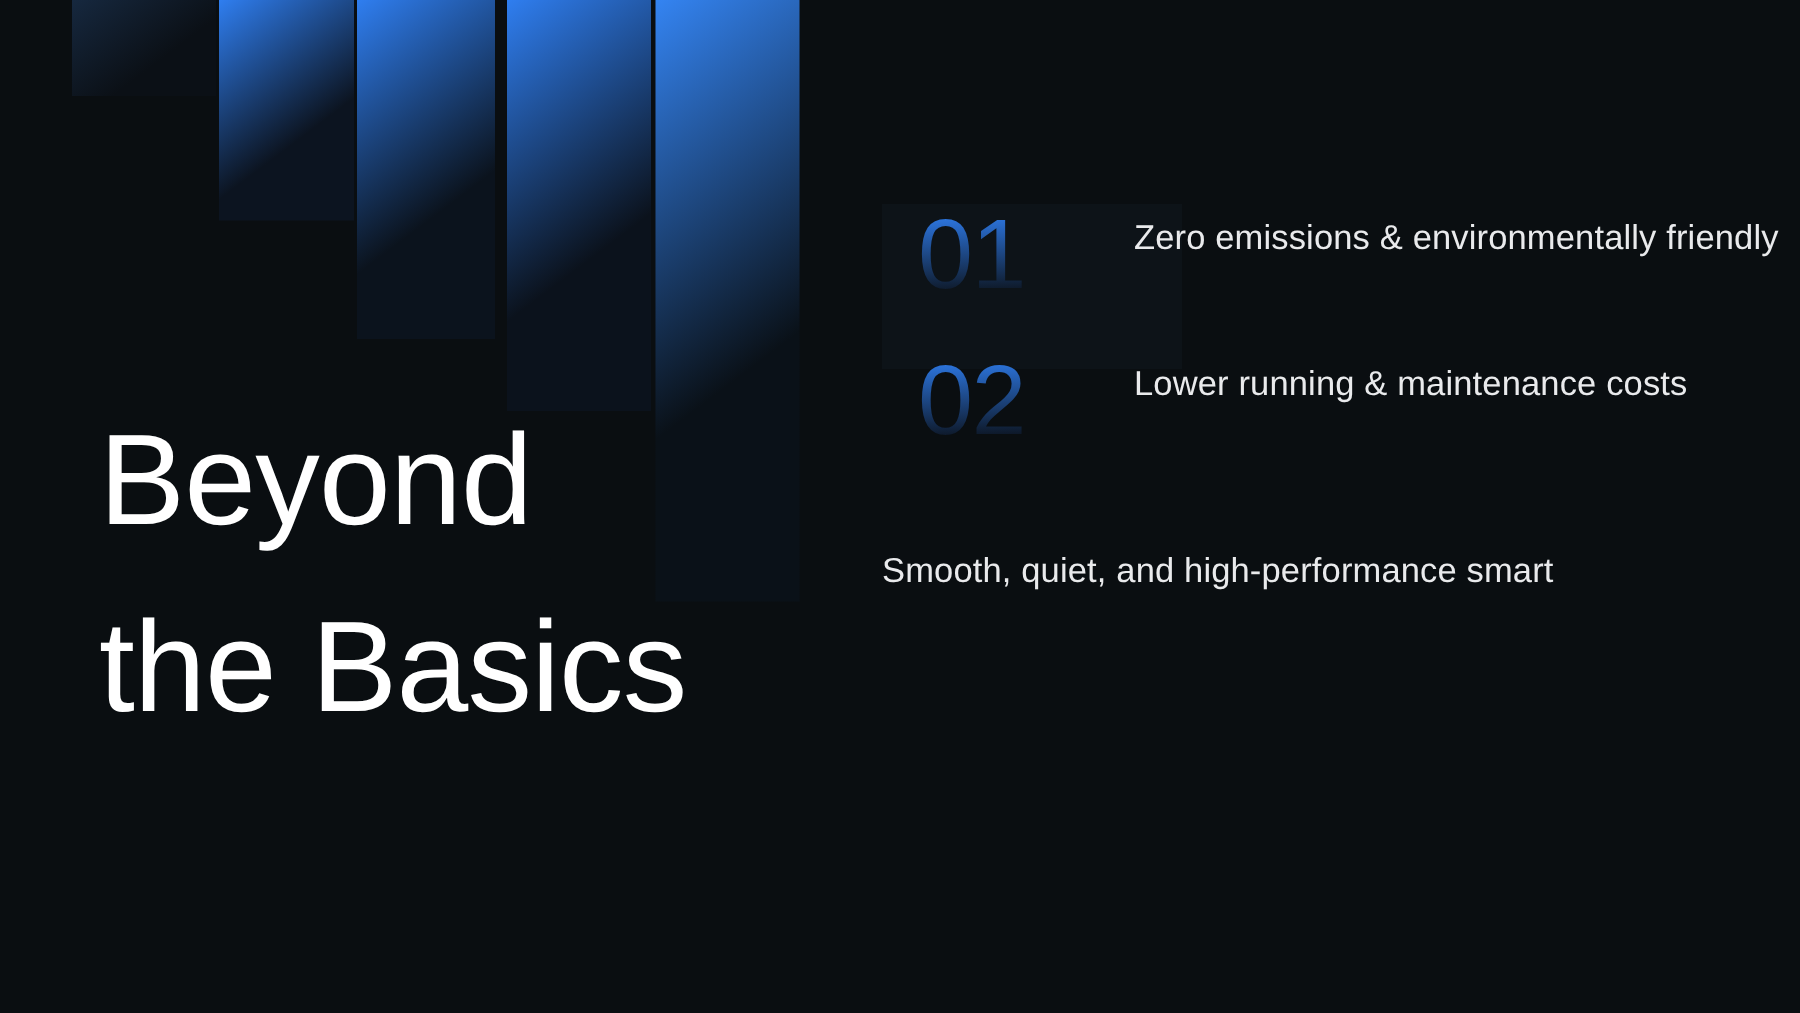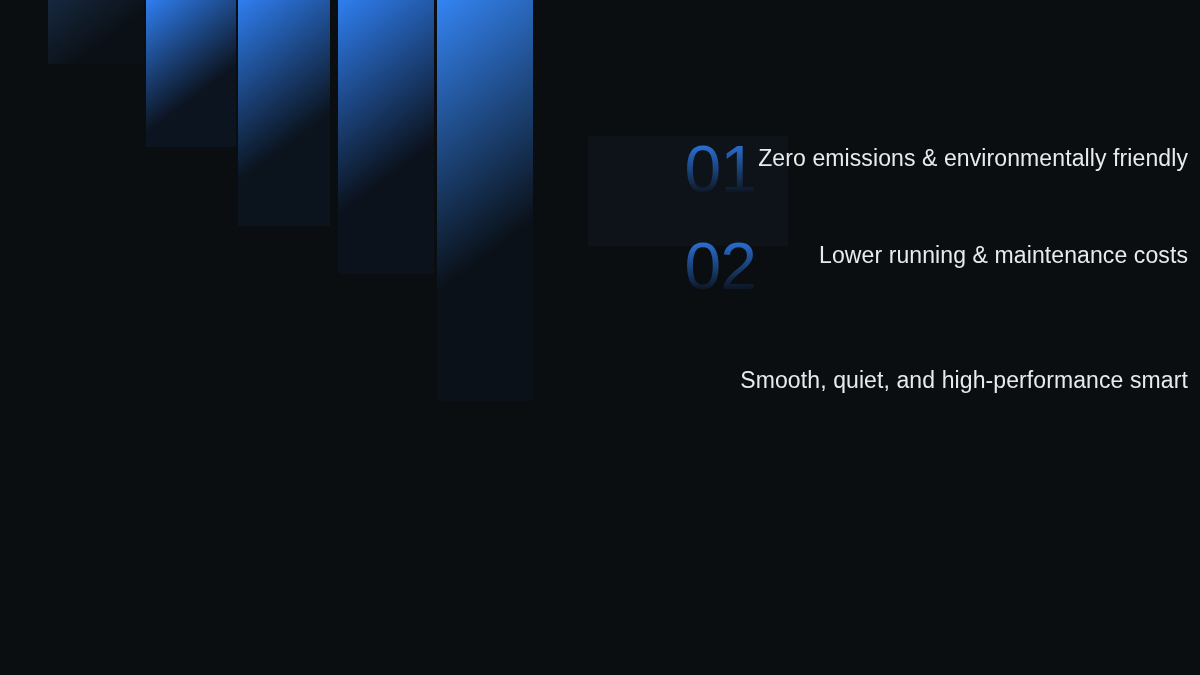--- a/index.html
+++ b/index.html
@@ -61,21 +61,20 @@
     width:200px; height:110px;
     background:rgba(86,130,190,0.045);
     pointer-events:none;
   }
   .item {
     position:absolute;
     left:0;
     width:600px;
     display:flex;
     align-items:flex-start;
-    text-align:right;
   }
   .item-num {
     width:168px;
     flex:0 0 168px;
     font-size:66px;
     line-height:66px;
     font-weight:300;
     letter-spacing:-1px;
     -webkit-background-clip:text;
     background-clip:text;
@@ -99,20 +98,24 @@
 <div class="slide" style="background: rgb(10, 14, 17);">
 
   <div class="bars">
       <div class="bar" style="left: 48px; width: 96px; height: 64px; background: linear-gradient(143deg, rgb(22, 40, 63) 0%, rgb(11, 16, 22) 62%, rgb(11, 16, 22) 100%);"></div>
       <div class="bar" style="left: 146px; width: 90px; height: 147px; background: linear-gradient(143deg, rgb(47, 126, 240) 0%, rgb(12, 20, 32) 62%, rgb(12, 20, 32) 100%);"></div>
       <div class="bar" style="left: 238px; width: 92px; height: 226px; background: linear-gradient(143deg, rgb(47, 126, 240) 0%, rgb(11, 19, 29) 62%, rgb(11, 19, 29) 100%);"></div>
       <div class="bar" style="left: 338px; width: 96px; height: 274px; background: linear-gradient(143deg, rgb(47, 126, 240) 0%, rgb(11, 18, 28) 62%, rgb(11, 18, 28) 100%);"></div>
       <div class="bar" style="left: 437px; width: 96px; height: 401px; background: linear-gradient(143deg, rgb(52, 132, 242) 0%, rgb(10, 17, 24) 62%, rgb(10, 17, 24) 100%);"></div>
     </div>
 
+  <div class="title-block">
+    <span class="title-line">Beyond</span>
+    <span class="title-line">the Basics</span>
+  </div>
 
   <div class="list">
     <div class="panel-tint" style="background: rgba(86, 130, 190, 0.043);"></div>
   <div class="item" style="top: 0px;">
         <div class="item-num" style="background-image: linear-gradient(178deg, rgb(47, 126, 240) 8%, rgb(13, 22, 34) 86%);">01</div>
         <div class="item-text">Zero emissions &amp; environmentally friendly</div>
       </div>
       <div class="item" style="top: 97px;">
         <div class="item-num" style="background-image: linear-gradient(178deg, rgb(47, 126, 240) 8%, rgb(12, 20, 32) 86%);">02</div>
         <div class="item-text">Lower running &amp; maintenance costs</div>

